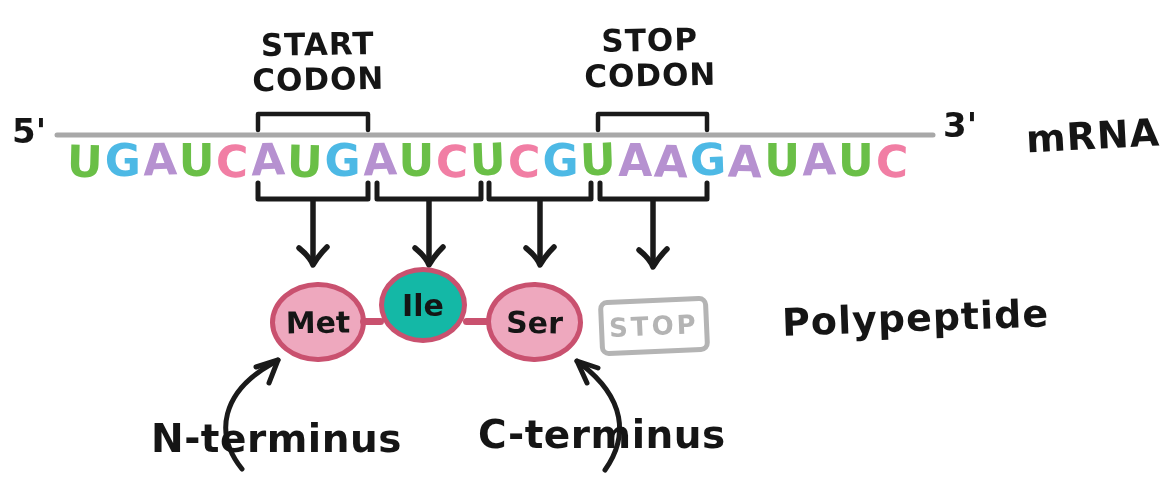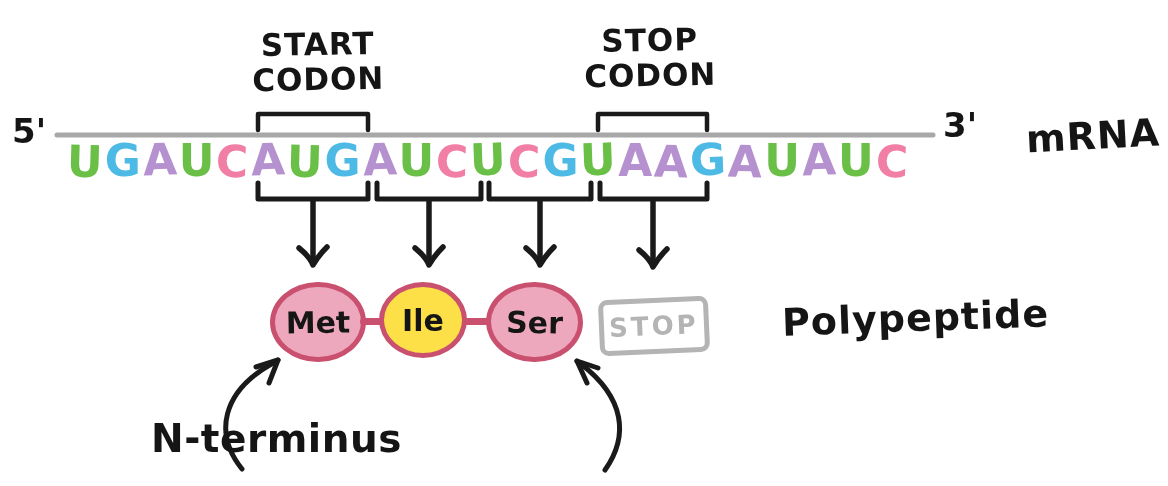--- a/index.html
+++ b/index.html
@@ -141,25 +141,26 @@
       <span style="color: rgb(77, 185, 229);">G</span>
       <span style="color: rgb(182, 145, 208);">A</span>
       <span style="color: rgb(106, 191, 71);">U</span>
       <span style="color: rgb(182, 145, 208);">A</span>
       <span style="color: rgb(106, 191, 71);">U</span>
       <span style="color: rgb(241, 126, 164);">C</span>
     </div>
 
   <div class="aa-circle" style="left: 270px; top: 282px; width: 96px; height: 80px; transform: rotate(-1deg); background: rgb(238, 168, 190); border-color: rgb(201, 81, 111);">Met</div>
   <div class="aa-link" style="left: 360px; top: 318px; width: 24px; background: rgb(201, 81, 111);"></div>
-  <div class="aa-circle" style="left: 379px; top: 282px; width: 88px; height: 76px; background: #fde047; border-color: rgb(201, 81, 111);">Ile</div>
+  <div class="aa-circle" style="left: 379px; top: 267px; width: 88px; height: 76px; background: #14b8a6; border-color: rgb(201, 81, 111);">Ile</div>
   <div class="aa-link" style="left: 463px; top: 318px; width: 27px; background: rgb(201, 81, 111);"></div>
   <div class="aa-circle" style="left: 486px; top: 282px; width: 97px; height: 80px; transform: rotate(1deg); background: rgb(238, 168, 190); border-color: rgb(201, 81, 111);">Ser</div>
 
   <div class="stop-box" style="border-color: rgb(180, 180, 180); color: rgb(180, 180, 180);">
     <span>STOP</span>
   </div>
 
   <div class="lbl poly-lbl" style="left:782px;top:296px;">Polypeptide</div>
 
   <div class="lbl term-lbl" style="left:151px;top:416px;">N-terminus</div>
+  <div class="lbl term-lbl" style="left:478px;top:412px;">C-terminus</div>
 
 </div>
 
 </body></html>

